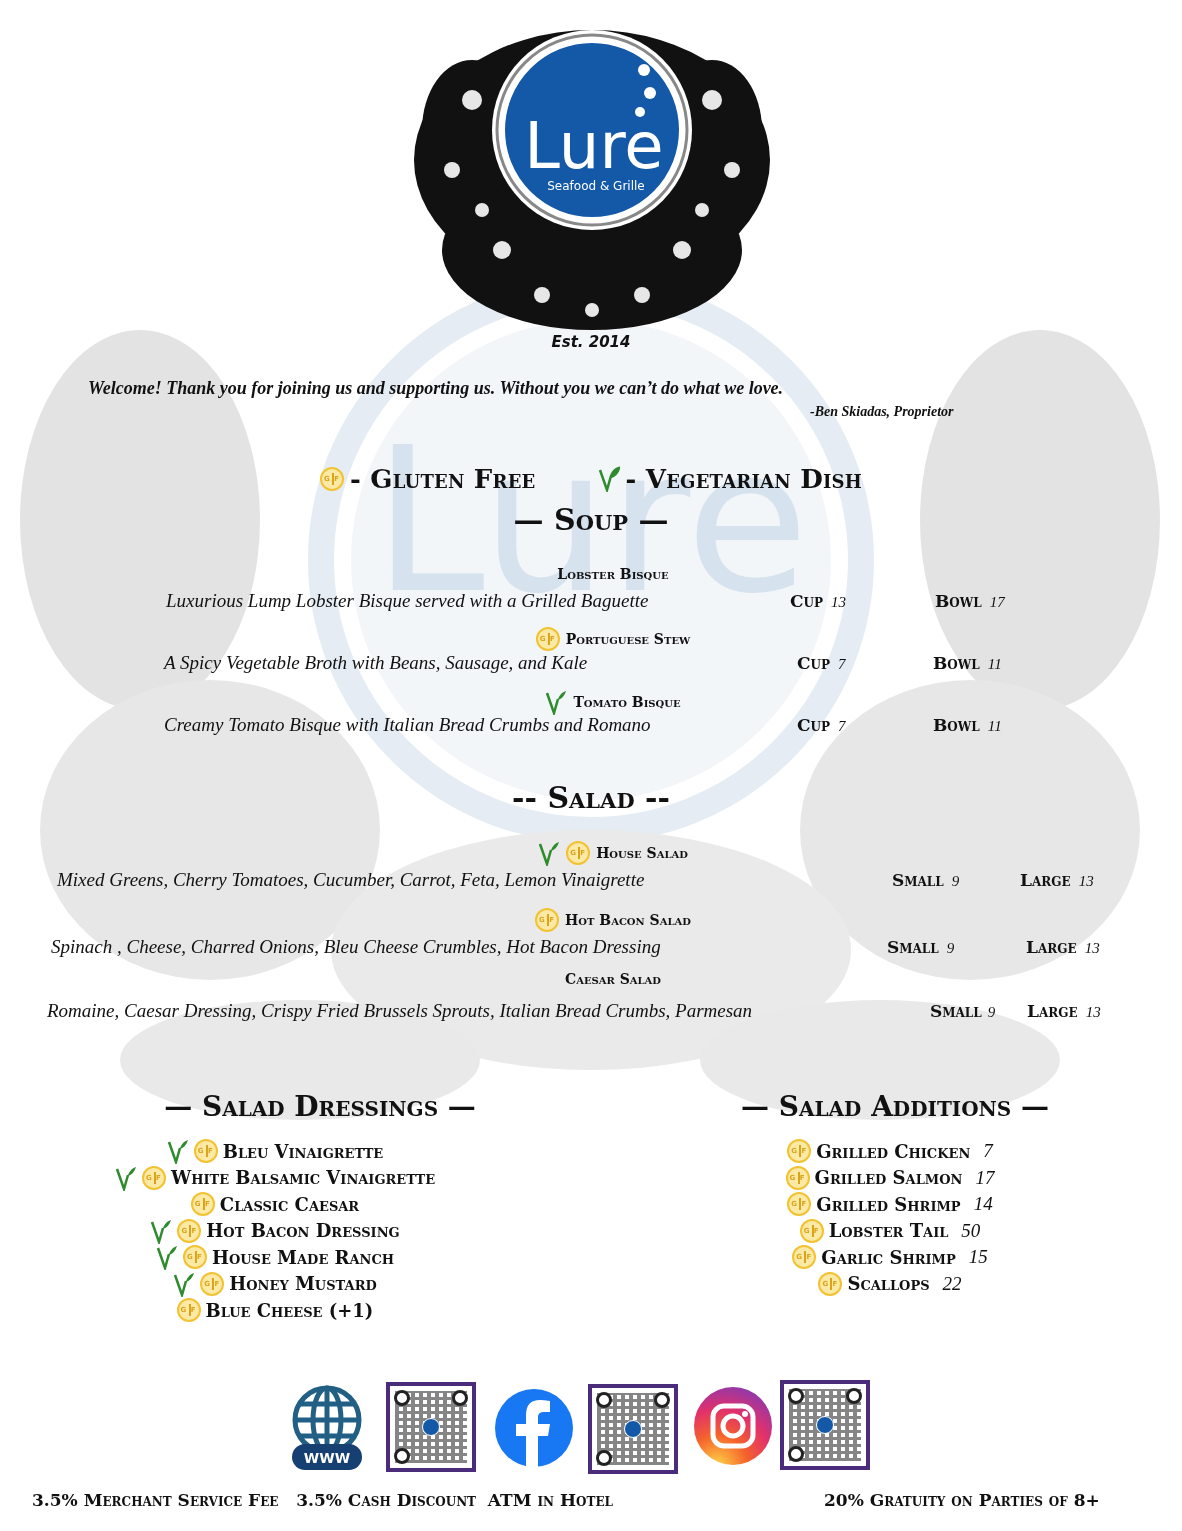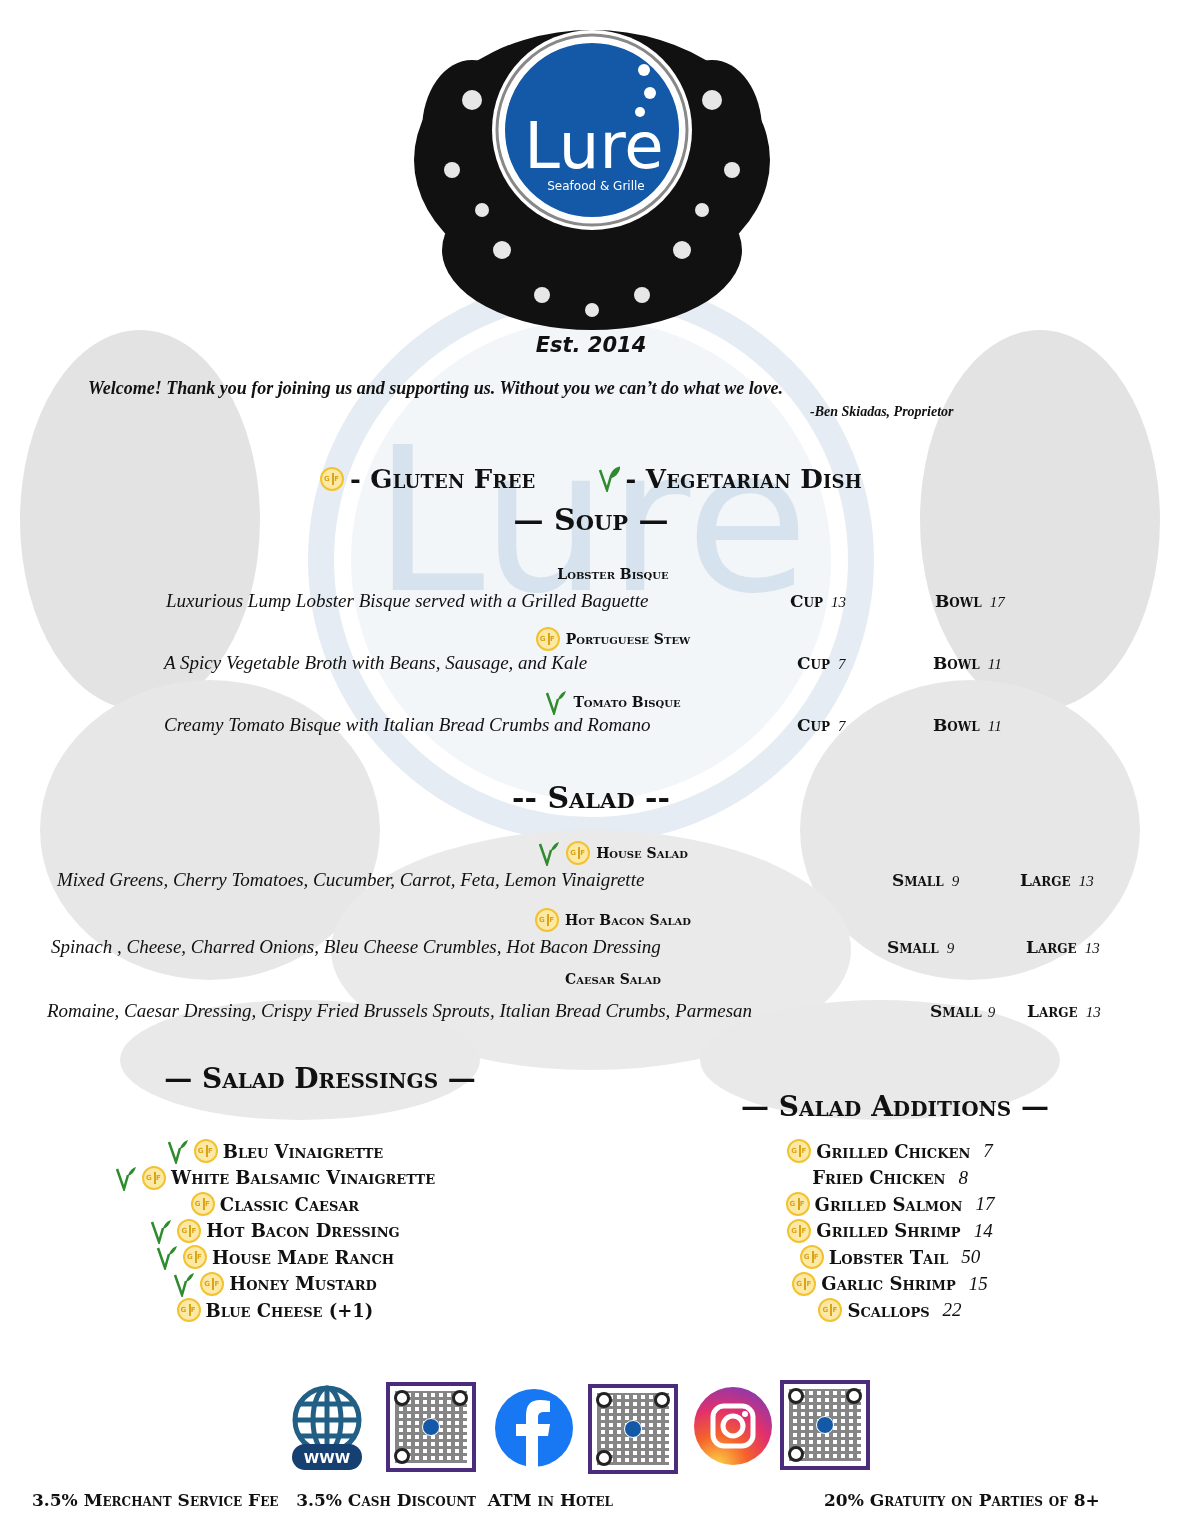--- a/index.html
+++ b/index.html
@@ -8,21 +8,21 @@
 
   .bg-watermark { position: absolute; inset: 0; pointer-events: none; z-index: 0; }
 
   .abs { position: absolute; z-index: 2; }
   .center-x { left: 0; right: 0; text-align: center; }
 
   .sc { font-variant: small-caps; font-weight: bold; letter-spacing: 0.2px; }
 
   
   #logo { left: 412px; top: 10px; width: 360px; height: 330px; }
-  #est { top: 333px; left: 0; right: 0; text-align: center; font-family: "DejaVu Sans", sans-serif; font-style: italic; font-weight: bold; font-size: 21px; }
+  #est { top: 333px; left: 0; right: 0; text-align: center; font-family: "DejaVu Sans", sans-serif; font-style: italic; font-weight: bold; font-size: 15px; }
 
   #welcome { top: 378px; left: 88px; font-style: italic; font-weight: bold; font-size: 18px; font-family: "Liberation Serif", serif; }
   #signature { top: 404px; left: 810px; font-style: italic; font-weight: bold; font-size: 14px; font-family: "Liberation Serif", serif; }
 
   #legend { top: 464px; left: 0; right: 0; display: flex; justify-content: center; align-items: center; gap: 12px; font-size: 26px; }
   .legend-item { display: flex; align-items: center; gap: 6px; }
 
   .section-title { font-size: 30px; font-variant: small-caps; font-weight: bold; text-align: center; left: 0; right: 0; }
 
   .gf { display: inline-block; width: 24px; height: 24px; border-radius: 50%; border: 2px solid #f2c230; background: #fde9a6; position: relative; vertical-align: middle; }
@@ -178,21 +178,21 @@
 
 <div class="abs center-x" style="top:971px">
   <div class="item-name">
       <span>Caesar Salad</span>
     </div>
 </div>
 <div class="abs item-desc" style="top:1000px; left:47px">Romaine, Caesar Dressing, Crispy Fried Brussels Sprouts, Italian Bread Crumbs, Parmesan</div>
 <div class="abs" style="top:1001px; left:930px"><span class="price-label">Small</span><span class="price-val" style="margin-left:6px">9</span></div>
 <div class="abs" style="top:1001px; left:1027px"><span class="price-label">Large</span><span class="price-val">13</span></div>
 
-<div class="abs" style="top:1062px; left:90px; width:460px; text-align:center; font-size:28px; font-variant:small-caps; font-weight:bold;">— Salad Dressings —</div>
+<div class="abs" style="top:1090px; left:90px; width:460px; text-align:center; font-size:28px; font-variant:small-caps; font-weight:bold;">— Salad Dressings —</div>
 <div class="abs" style="top:1138px; left:90px; width:370px;">
   <div class="list-row">
       <svg class="veg" viewBox="0 0 22 26">
         <path d="M2 4 L9 24 L13 10" fill="none" stroke="#2e8b2e" stroke-width="2.5"></path>
         <path d="M13 10 Q16 3 21 2 Q19 9 13 11Z" fill="#2e8b2e"></path>
       </svg>
       <span class="gf"></span>
       <span>Bleu Vinaigrette</span>
     </div>
   <div class="list-row">
@@ -236,24 +236,20 @@
       <span>Blue Cheese (+1)</span>
     </div>
 </div>
 
 <div class="abs" style="top:1090px; left:690px; width:410px; text-align:center; font-size:28px; font-variant:small-caps; font-weight:bold;">— Salad Additions —</div>
 <div class="abs" style="top:1138px; left:720px; width:340px;">
   <div class="list-row">
       <span class="gf"></span>
       <span>Grilled Chicken</span>
       <span class="list-price">7</span>
-    </div>
-  <div class="list-row">
-      <span>Fried Chicken</span>
-      <span class="list-price">8</span>
     </div>
   <div class="list-row">
       <span class="gf"></span>
       <span>Grilled Salmon</span>
       <span class="list-price">17</span>
     </div>
   <div class="list-row">
       <span class="gf"></span>
       <span>Grilled Shrimp</span>
       <span class="list-price">14</span>

